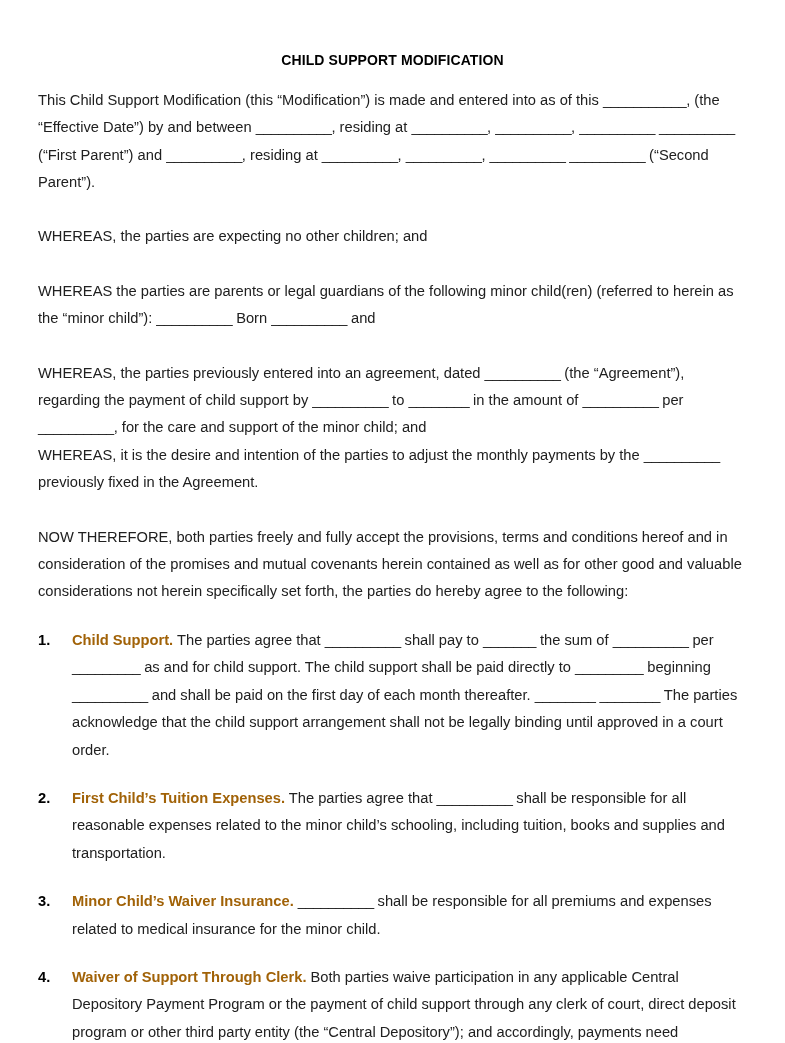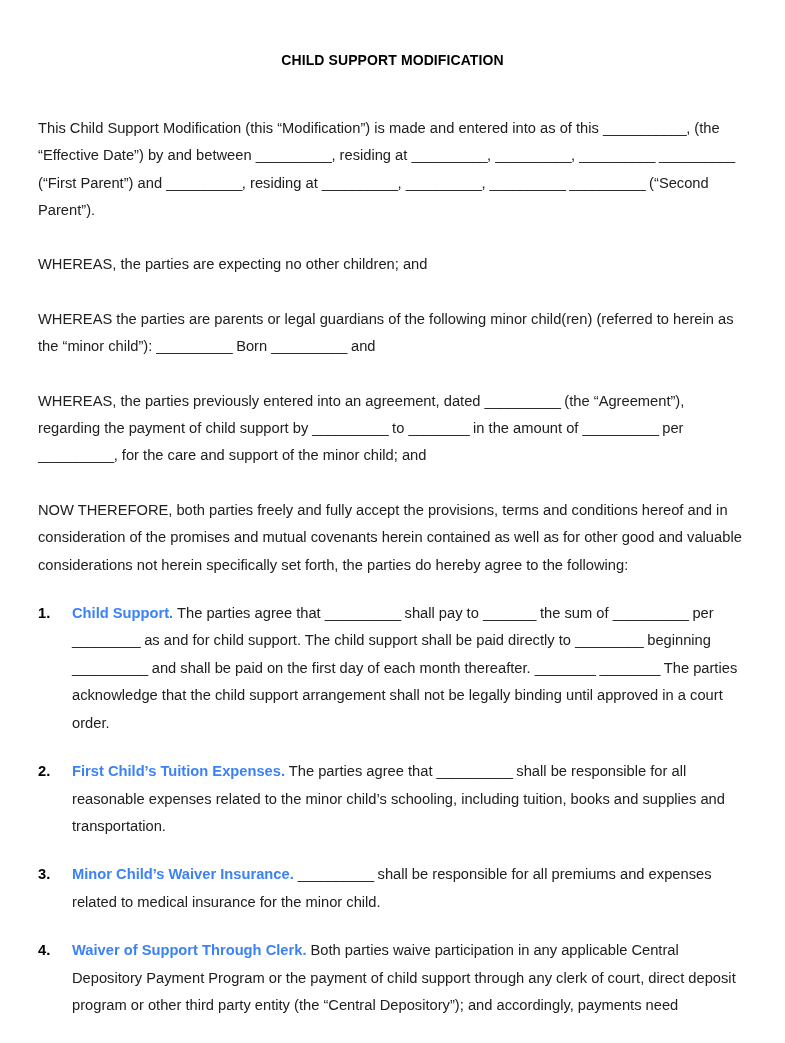--- a/index.html
+++ b/index.html
@@ -36,42 +36,42 @@
   .para {
     font-size: 14.7px;
     line-height: 27.4px;
     text-align: left;
     margin: 0;
     color: #202020;
   }
   
   .gap-lg { margin-top: 27px; }
   .gap-sm { margin-top: 0px; }
-  .first-para { margin-top: 46px; }
+  .first-para { margin-top: 18px; }
 
   
   .clause {
     display: flex;
     align-items: flex-start;
     font-size: 14.7px;
     line-height: 27.4px;
     margin-top: 21px;
     color: #202020;
   }
   .clause-num {
     flex: 0 0 34px;
     font-weight: bold;
     color: #000000;
   }
   .clause-body {
     flex: 1 1 auto;
   }
   .clause-heading {
     font-weight: bold;
-    color: #3b82f6;
+    color: #a16207;
   }
   
   .blank {
     letter-spacing: -0.6px;
     white-space: pre;
   }
 </style>
 </head>
 <body>
 
@@ -86,20 +86,23 @@
   <p class="para gap-lg">WHEREAS, the parties are expecting no other children; and</p>
 
   <p class="para gap-lg">
     <span>WHEREAS the parties are parents or legal guardians of the following minor child(ren) (referred to herein as the “minor child”): </span><span class="blank">__________</span><span> Born </span><span class="blank">__________</span><span> and</span>
   </p>
 
   <p class="para gap-lg">
     <span>WHEREAS, the parties previously entered into an agreement, dated </span><span class="blank">__________</span><span> (the “Agreement”), regarding the payment of child support by </span><span class="blank">__________</span><span> to </span><span class="blank">________</span><span> in the amount of </span><span class="blank">__________</span><span> per </span><span class="blank">__________</span><span>, for the care and support of the minor child; and</span>
   </p>
 
+  <p class="para gap-sm">
+    <span>WHEREAS, it is the desire and intention of the parties to adjust the monthly payments by the </span><span class="blank">__________</span><span> previously fixed in the Agreement.</span>
+  </p>
 
   <p class="para gap-lg">NOW THEREFORE, both parties freely and fully accept the provisions, terms and conditions hereof and in consideration of the promises and mutual covenants herein contained as well as for other good and valuable considerations not herein specifically set forth, the parties do hereby agree to the following:</p>
 
   <div class="clause">
     <span class="clause-num">1.</span>
     <span class="clause-body"><span class="clause-heading">Child Support.</span><span> The parties agree that </span><span class="blank">__________</span><span> shall pay to </span><span class="blank">_______</span><span> the sum of </span><span class="blank">__________</span><span> per </span><span class="blank">_________</span><span> as and for child support. The child support shall be paid directly to </span><span class="blank">_________</span><span> beginning </span><span class="blank">__________</span><span> and shall be paid on the first day of each month thereafter. </span><span class="blank">________</span><span> </span><span class="blank">________</span><span> The parties acknowledge that the child support arrangement shall not be legally binding until approved in a court order.</span></span>
   </div>
 
   <div class="clause">
     <span class="clause-num">2.</span>

